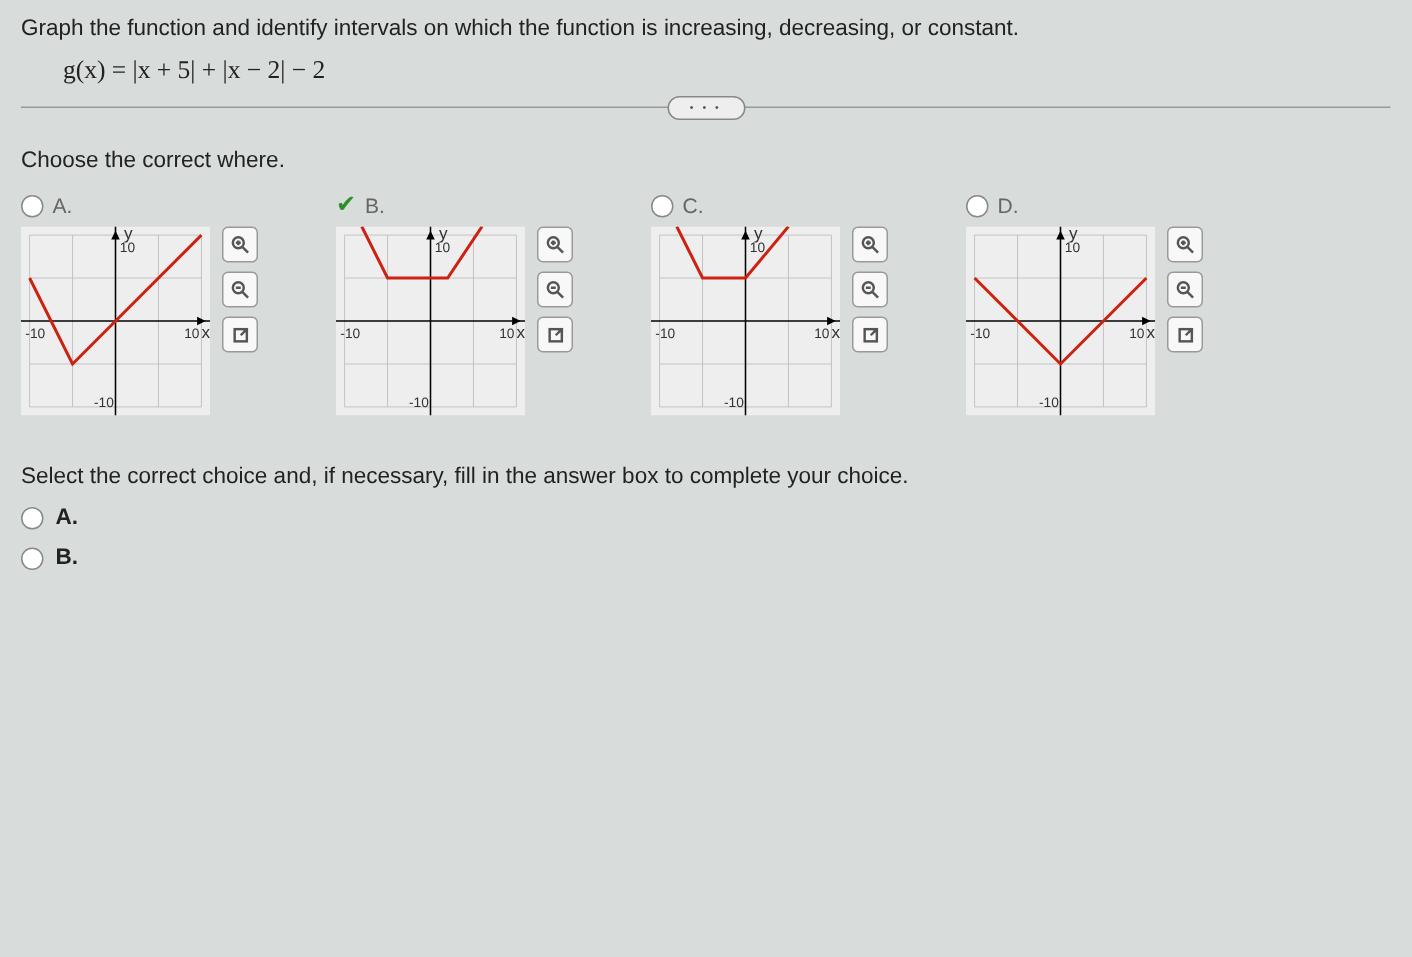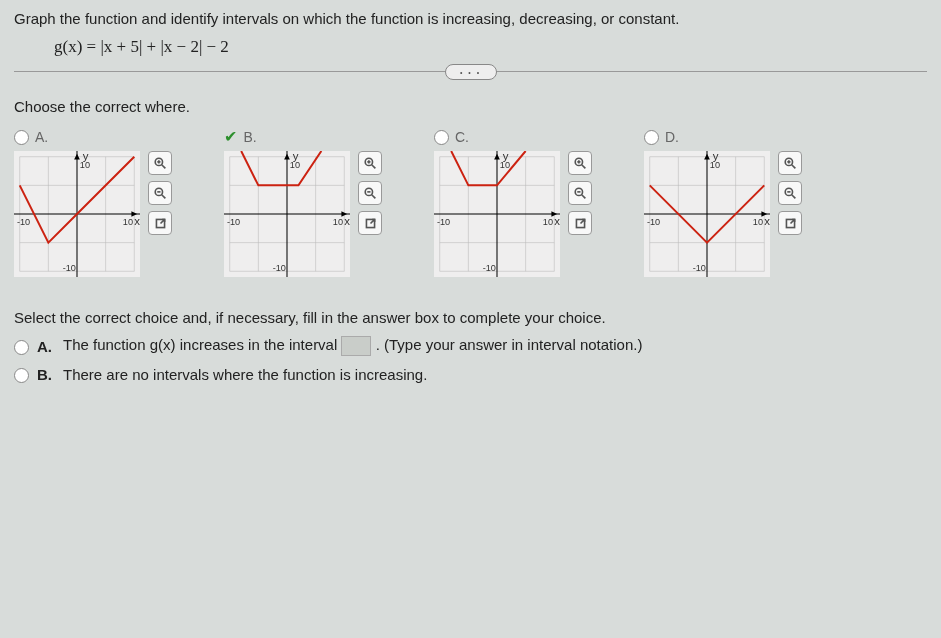--- a/index.html
+++ b/index.html
@@ -1,17 +1,17 @@
 <!DOCTYPE html>
 <html><head>
 <meta charset="utf-8">
 <style>
 body{margin:0;padding:10px 14px;background:#d8dcda;font-family:Arial,Helvetica,sans-serif;font-size:15px;color:#222;width:941px;box-sizing:border-box}
 .prompt{margin-bottom:10px}
-.formula{margin:8px 0 14px 40px;font-family:"Times New Roman",serif;font-size:17px}
+.formula{margin:8px 0 14px 28px;font-family:"Times New Roman",serif;font-size:17px}
 hr.sep{border:none;border-top:1px solid #999;margin:14px 0}
 .more{width:50px;height:14px;border:1px solid #888;border-radius:9px;background:#eee;display:flex;align-items:center;justify-content:center;margin:-22px auto 18px;font-size:7px;letter-spacing:2px;color:#555}
 .choices{display:flex;gap:52px;margin:14px 0 32px}
 .choice{display:flex;flex-direction:column}
 .ch-head{display:flex;align-items:center;gap:6px;font-size:14px;color:#666;margin-bottom:6px}
 .radio{width:13px;height:13px;border:1px solid #888;border-radius:50%;background:#fff;flex-shrink:0}
 .check{color:#2c8f2c;font-size:16px;line-height:1}
 .ch-body{display:flex;gap:8px}
 .ctrls{display:flex;flex-direction:column;gap:6px}
 .ibtn{width:22px;height:22px;border:1px solid #999;border-radius:4px;background:#f8f8f8;display:flex;align-items:center;justify-content:center}
@@ -259,24 +259,18 @@
     </div>
   </div>
 
 </div>
 
 <div>Select the correct choice and, if necessary, fill in the answer box to complete your choice.</div>
 
 <div class="ans-row">
   <span class="radio"></span>
   <span class="ans-lbl">A.</span>
-  <span>
-    <span>The function g(x) increases in the interval </span>
-    <span class="blank"></span>
-    <span> . (Type your answer in interval notation.)</span>
-  </span>
 </div>
 
 <div class="ans-row">
   <span class="radio"></span>
   <span class="ans-lbl">B.</span>
-  <span>There are no intervals where the function is increasing.</span>
 </div>
 
 </body></html>

